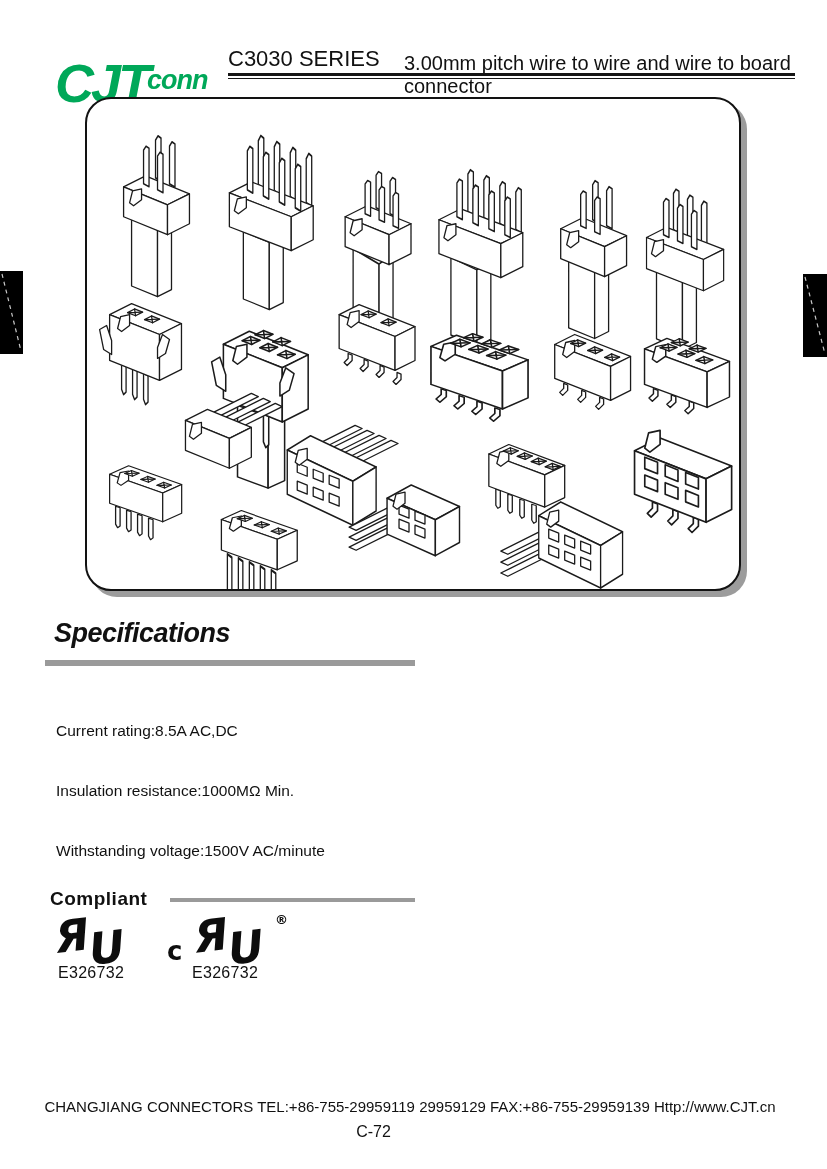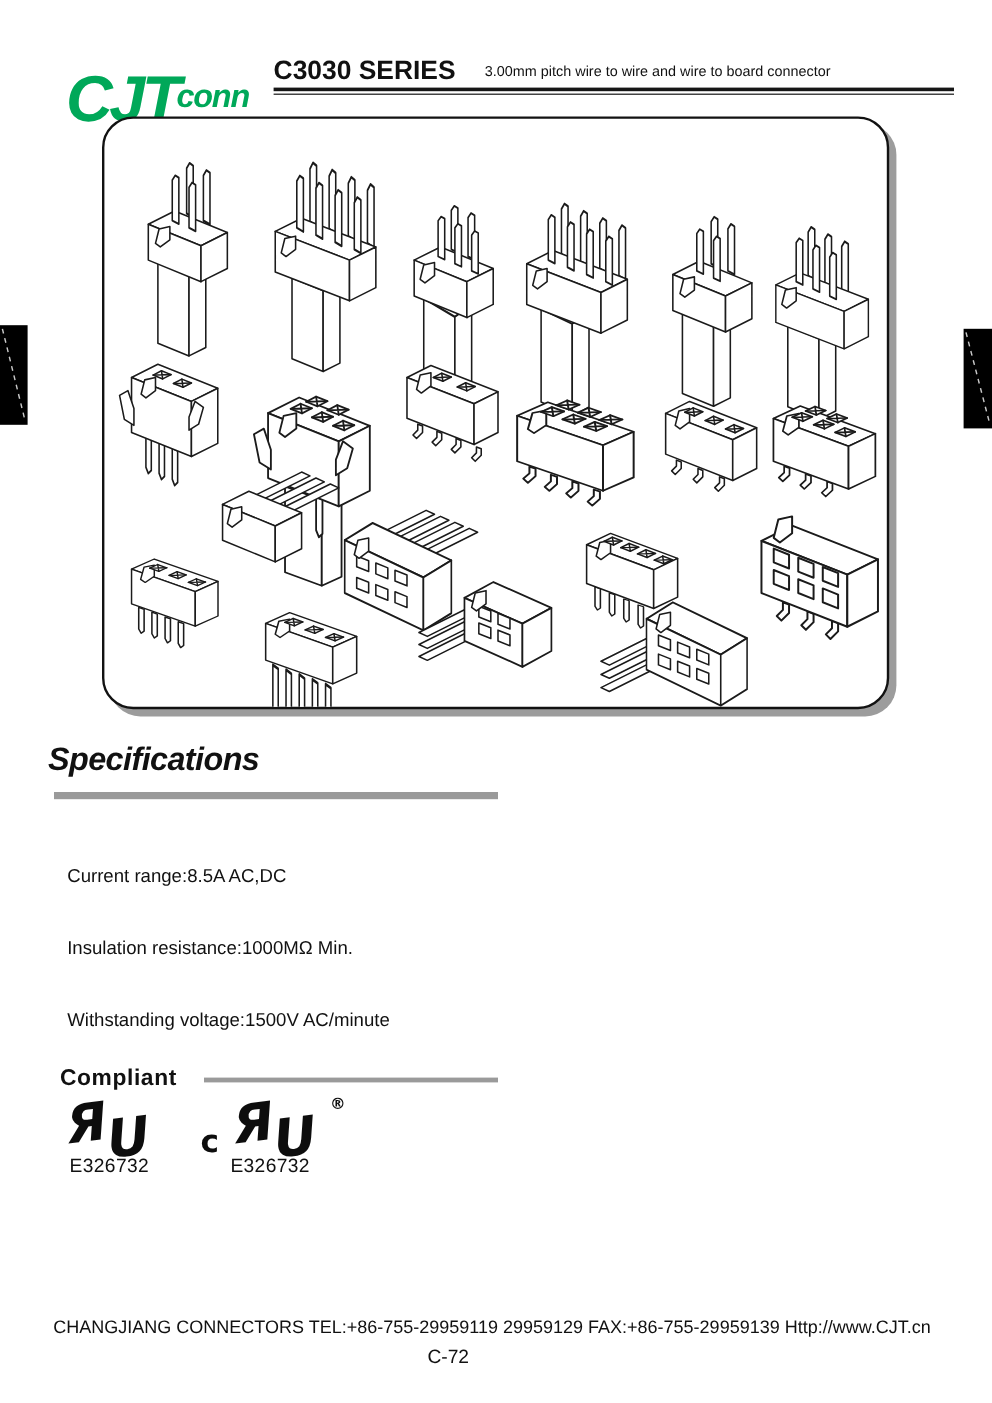--- a/index.html
+++ b/index.html
@@ -5,36 +5,36 @@
   html,body{margin:0;padding:0;}
   body{
     width:827px;height:1169px;position:relative;background:#ffffff;
     font-family:"Liberation Sans",sans-serif;color:#111;overflow:hidden;
   }
   
   .logo{position:absolute;left:55px;top:32px;display:flex;align-items:flex-end;
         color:#00A859;font-style:italic;font-weight:bold;line-height:1;}
   .logo .big{font-size:54px;letter-spacing:-3px;margin-top:24px;}
   .logo .small{font-size:27px;letter-spacing:-1px;margin-left:-1px;margin-bottom:16px;}
-  .series-title{position:absolute;left:228px;top:46px;font-size:22px;font-weight:bold;letter-spacing:0;}
-  .subtitle{position:absolute;left:404px;top:52px;font-size:12px;}
+  .series-title{position:absolute;left:228px;top:46px;font-size:22px;font-weight:normal;letter-spacing:0;}
+  .subtitle{position:absolute;left:404px;top:52px;font-size:20px;}
   .header-rule{position:absolute;left:228px;top:73px;width:567px;height:2px;
        border-top:3.5px solid #161616;border-bottom:1.8px solid #161616;}
   
   .gallery{position:absolute;left:85px;top:97px;width:652px;height:490px;
        border:2.5px solid #121212;border-radius:26px;background:#fff;
        box-shadow:6px 6px 0 #9c9c9c;}
   .art{position:absolute;left:0;top:0;}
   .art path{stroke:#1b1b1b;stroke-width:1.3;fill:#ffffff;stroke-linejoin:round;stroke-linecap:round;}
   
   .tab{position:absolute;background:#000;}
   .tab-left{left:0;top:271px;width:23px;height:83px;}
   .tab-right{left:803px;top:274px;width:24px;height:83px;}
   
-  .spec-heading{position:absolute;left:40px;top:618px;font-size:27px;font-weight:bold;
+  .spec-heading{position:absolute;left:54px;top:618px;font-size:27px;font-weight:bold;
        font-style:italic;letter-spacing:-0.5px;}
   .spec-bar{position:absolute;left:45px;top:660px;width:370px;height:6px;background:#9a9a9a;}
   .spec-list{position:absolute;left:56px;top:681px;font-size:15.5px;line-height:20px;white-space:pre;}
   
   .std-heading{position:absolute;left:50px;top:888px;font-size:19px;font-weight:bold;letter-spacing:0.5px;}
   .std-rule{position:absolute;left:170px;top:898px;width:245px;height:4px;background:#9a9a9a;}
   .ul-mark{position:absolute;top:910px;}
   .ul-mark text{font-family:"DejaVu Sans","Liberation Sans",sans-serif;font-weight:bold;fill:#0d0d0d;}
   .ul-1{left:52px;}
   .ul-2{left:165px;}
@@ -362,21 +362,21 @@
     <use href="#holeF" transform="translate(24,-14)"></use>
     <use href="#holeF" transform="translate(40,-8)"></use>
     <use href="#latchF" transform="translate(8,-36)"></use>
   </g>
 </svg>
 </div>
 
 <div class="spec-heading">Specifications</div>
 <div class="spec-bar"></div>
 <div class="spec-list">
-  <div>Current range:8.5A AC,DC</div>
+  <div>Current rating:8.5A AC,DC</div>
   <div>Insulation resistance:1000MΩ Min.</div>
   <div>Withstanding voltage:1500V AC/minute</div>
   
   
 </div>
 
 <div class="std-heading">Compliant</div>
 <div class="std-rule"></div>
 
 <svg class="ul-mark ul-1" width="100" height="58">

